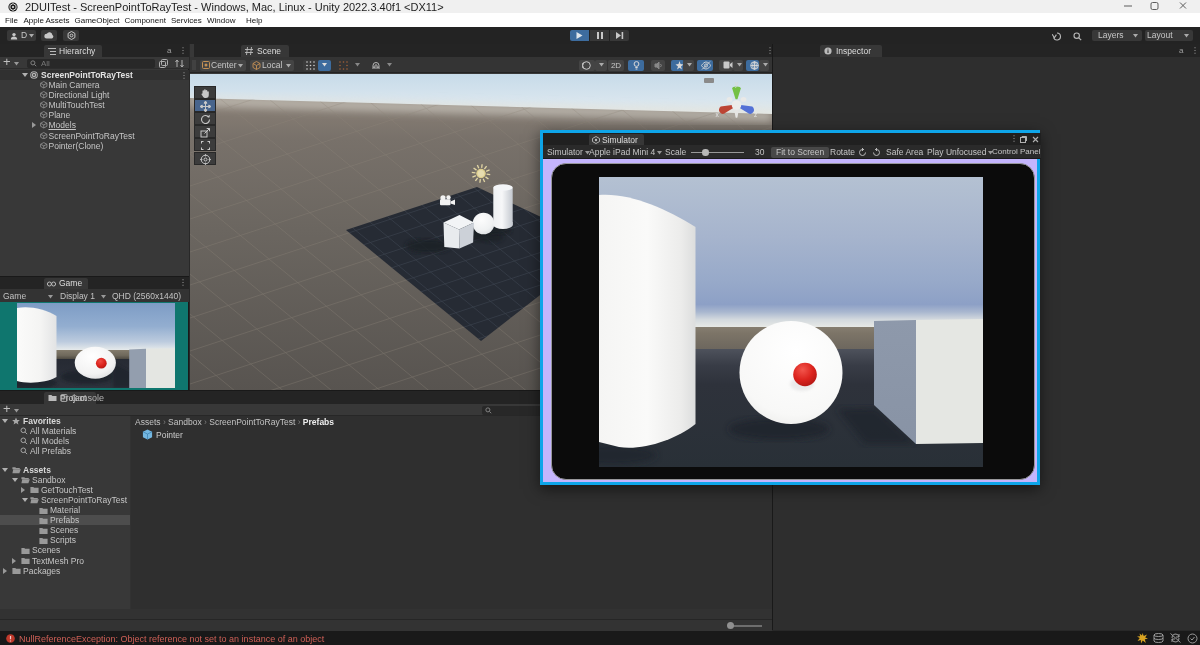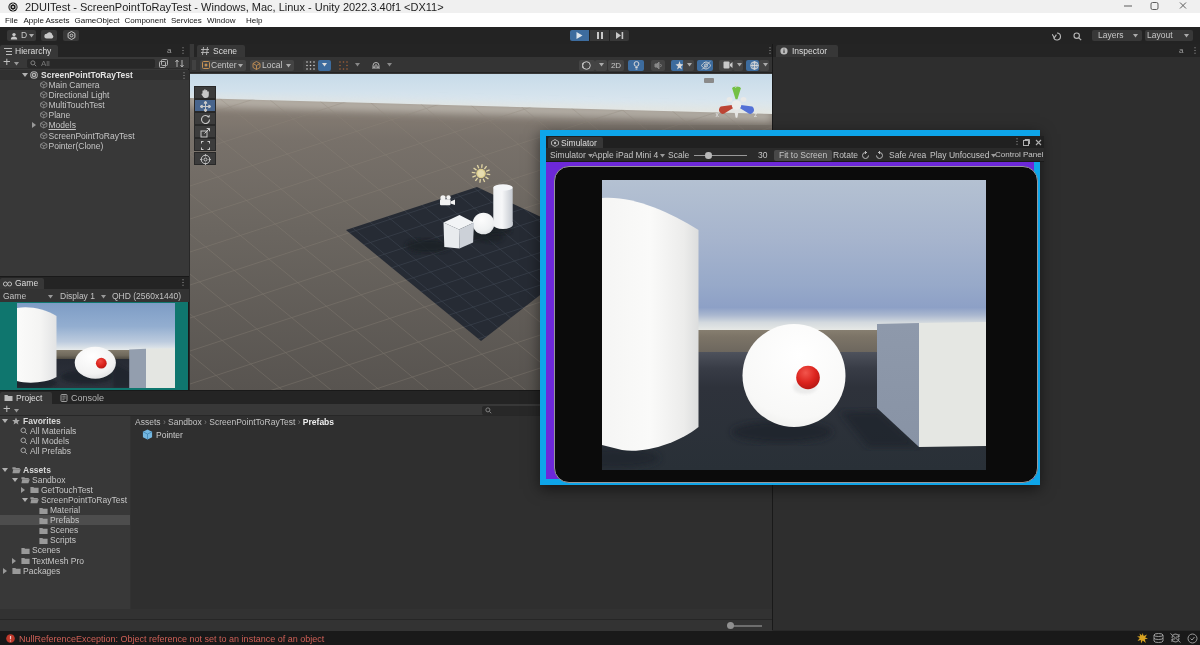--- a/index.html
+++ b/index.html
@@ -9,21 +9,21 @@
 #app{position:relative;width:1200px;height:645px;}
 
 #titlebar{left:0;top:0;width:1200px;height:17px;background:#f0f0f0;color:#1d1d1d;font-size:11px;}
 #titlebar .ttext{position:absolute;left:25px;top:0.5px;}
 #menubar{left:0;top:13px;width:1200px;height:14px;background:#ffffff;color:#131313;font-size:8px;}
 .mitem{position:absolute;top:3px;}
 #apptoolbar{left:0;top:27px;width:1200px;height:17px;background:#232323;}
 .tbtn{position:absolute;top:3px;height:11px;background:#383838;border-radius:2px;color:#c8c8c8;font-size:8.5px;line-height:11px;}
 
 .tabstrip{background:#242424;}
-.tab{position:absolute;top:1px;height:12px;background:#373737;color:#dedede;font-size:8.5px;line-height:12px;border-radius:2px 2px 0 0;}
+.tab{position:absolute;top:1px;height:12px;background:#373737;color:#dedede;font-size:8.5px;line-height:12px;border-radius:2px 2px 0 0;margin-left:44px;}
 .kebab{position:absolute;color:#a8a8a8;font-size:8px;letter-spacing:0;}
 .lock{position:absolute;color:#a0a0a0;font-size:8px;}
 .rowtxt{color:#c6c6c6;font-size:8.5px;white-space:nowrap;}
 
 #hier{left:0;top:44px;width:189px;height:232px;background:#383838;border-right:1px solid #191919;}
 #hier-tabs{position:absolute;left:0;top:0;width:189px;height:13px;}
 #hier-tools{position:absolute;left:0;top:13px;width:189px;height:12px;background:#383838;border-bottom:1px solid #2c2c2c;}
 #hier-search{position:absolute;left:27px;top:1.5px;width:128px;height:9px;background:#282828;border-radius:2px;color:#787878;font-size:8px;line-height:9px;}
 .trow{position:absolute;left:0;width:189px;height:10px;line-height:10px;}
 .arrow{position:absolute;width:0;height:0;}
@@ -44,21 +44,21 @@
 #project{left:0;top:390px;width:772px;height:240px;background:#323232;border-top:1px solid #191919;}
 #proj-tabs{position:absolute;left:0;top:0;width:772px;height:13px;}
 #proj-tools{position:absolute;left:0;top:13px;width:772px;height:12px;background:#383838;border-bottom:1px solid #272727;}
 #proj-tree{position:absolute;left:0;top:25px;width:130px;height:193px;background:#383838;}
 #proj-right{position:absolute;left:131px;top:25px;width:641px;height:193px;background:#2f2f2f;}
 #proj-bottom{position:absolute;left:0;top:228px;width:772px;height:12px;background:#333333;border-top:1px solid #262626;}
 .prow{position:absolute;left:0;width:130px;height:10px;line-height:10px;}
 
 #statusbar{left:0;top:631px;width:1200px;height:14px;background:#191919;color:#ce5f56;font-size:9px;}
 
-#sim{left:540px;top:130px;width:500px;height:355px;background:#6d28d9;border:6px solid #0ea5e9;box-shadow:0 4px 14px rgba(0,0,0,.55);z-index:50;}
+#sim{left:540px;top:130px;width:500px;height:355px;background:#c4b5fd;border:3px solid #0ea5e9;box-shadow:0 4px 14px rgba(0,0,0,.55);z-index:50;}
 #sim-tabs{position:absolute;left:0;top:0;width:498px;height:12px;background:#202020;}
 #sim-tools{position:absolute;left:0;top:12px;width:498px;height:14px;background:#2a2a2a;color:#c6c6c6;font-size:8.5px;border-bottom:1px solid #1a1a1a;overflow:hidden;}
 #ipad{position:absolute;left:8px;top:30px;width:484px;height:317px;background:#0b0b0b;border:1.5px solid #97979a;border-radius:15px;overflow:hidden;}
 #simscreen{position:absolute;left:47px;top:13px;width:384px;height:290px;}
 .simtxt{position:absolute;top:2px;font-size:8.5px;color:#c6c6c6;white-space:nowrap;}
 </style>
 </head>
 <body>
 <div id="app">
 

